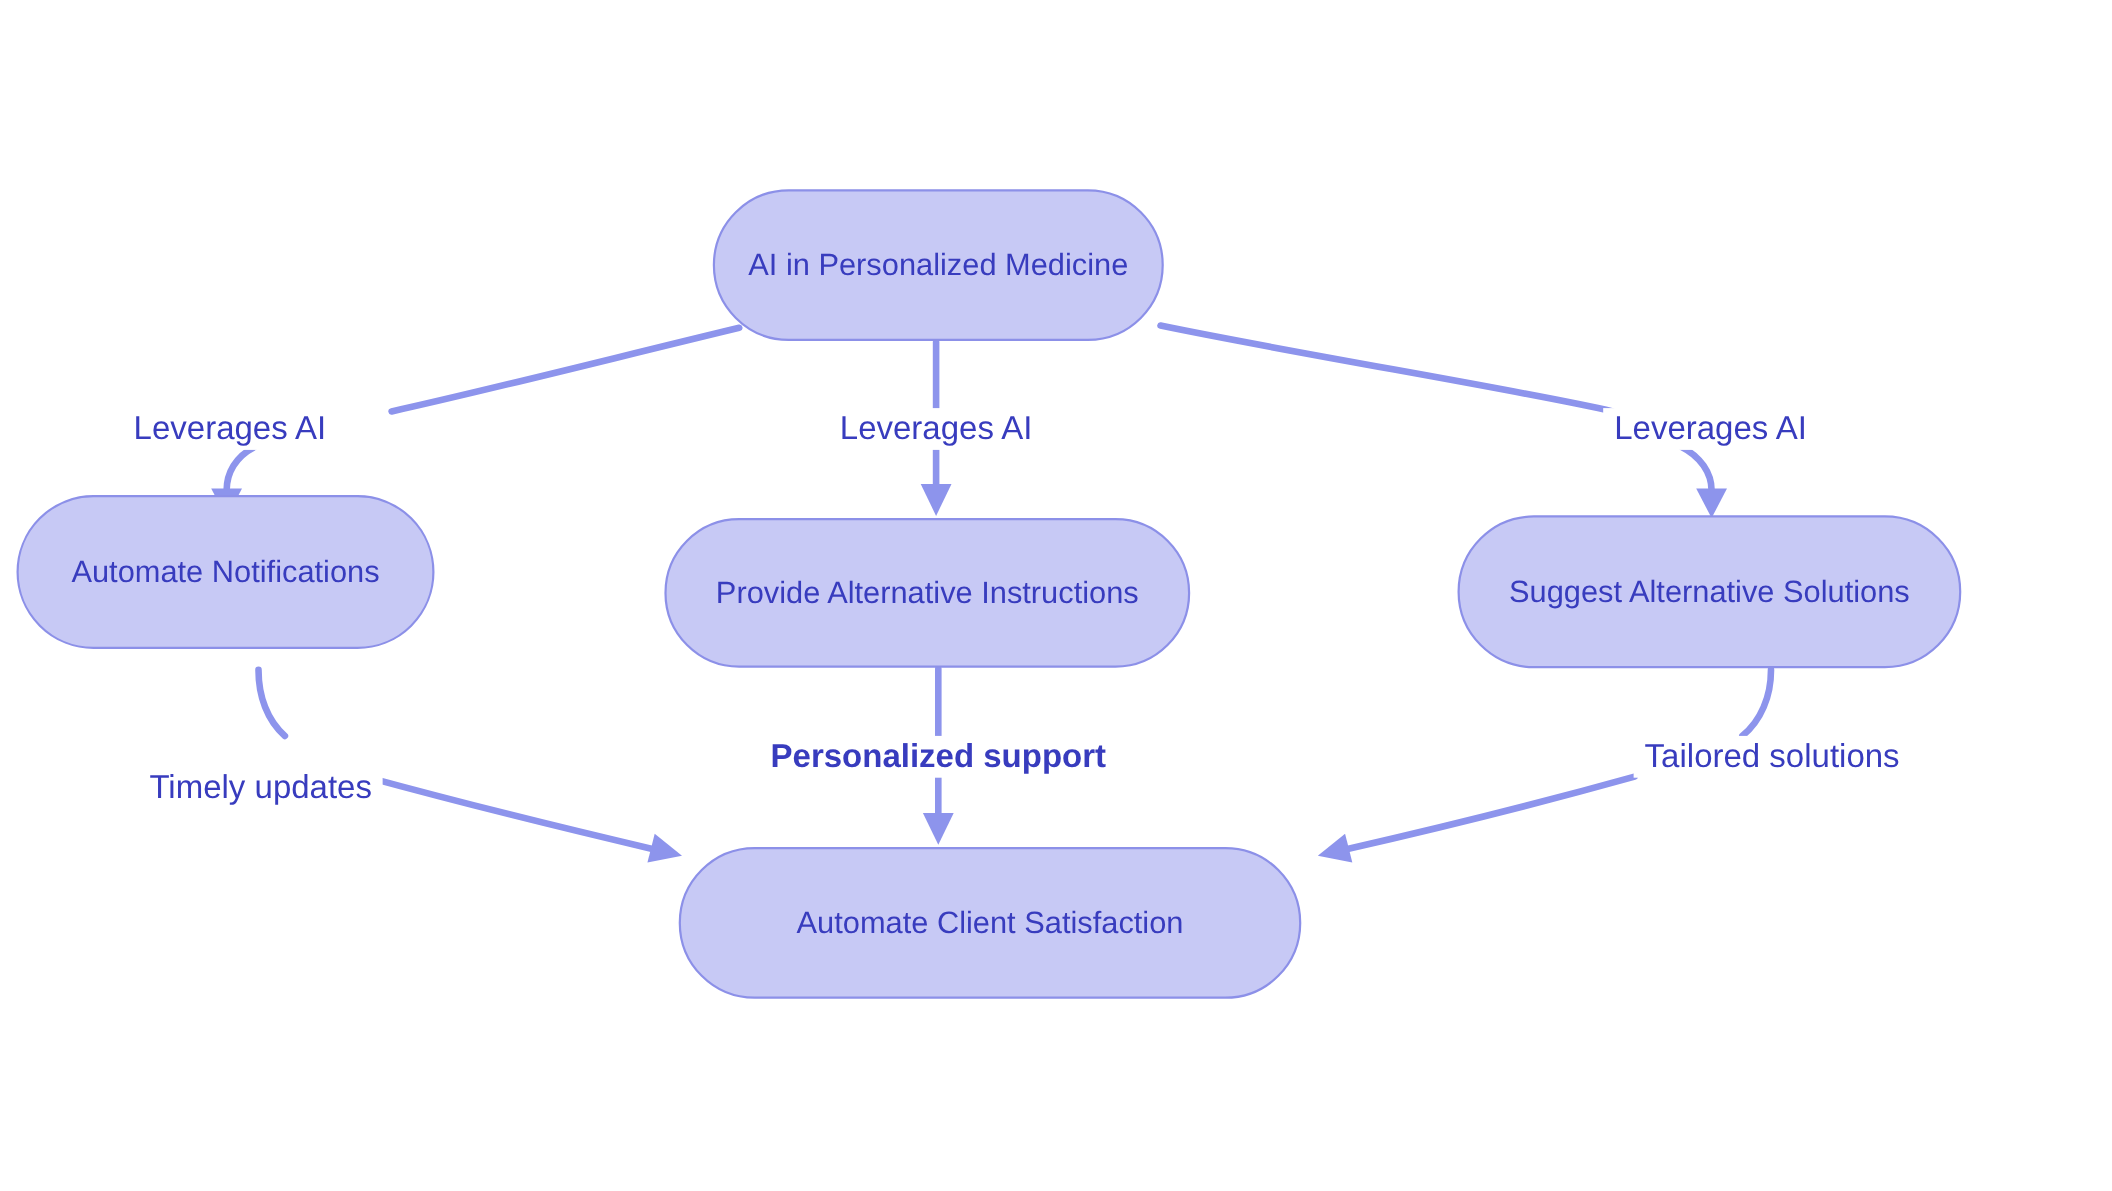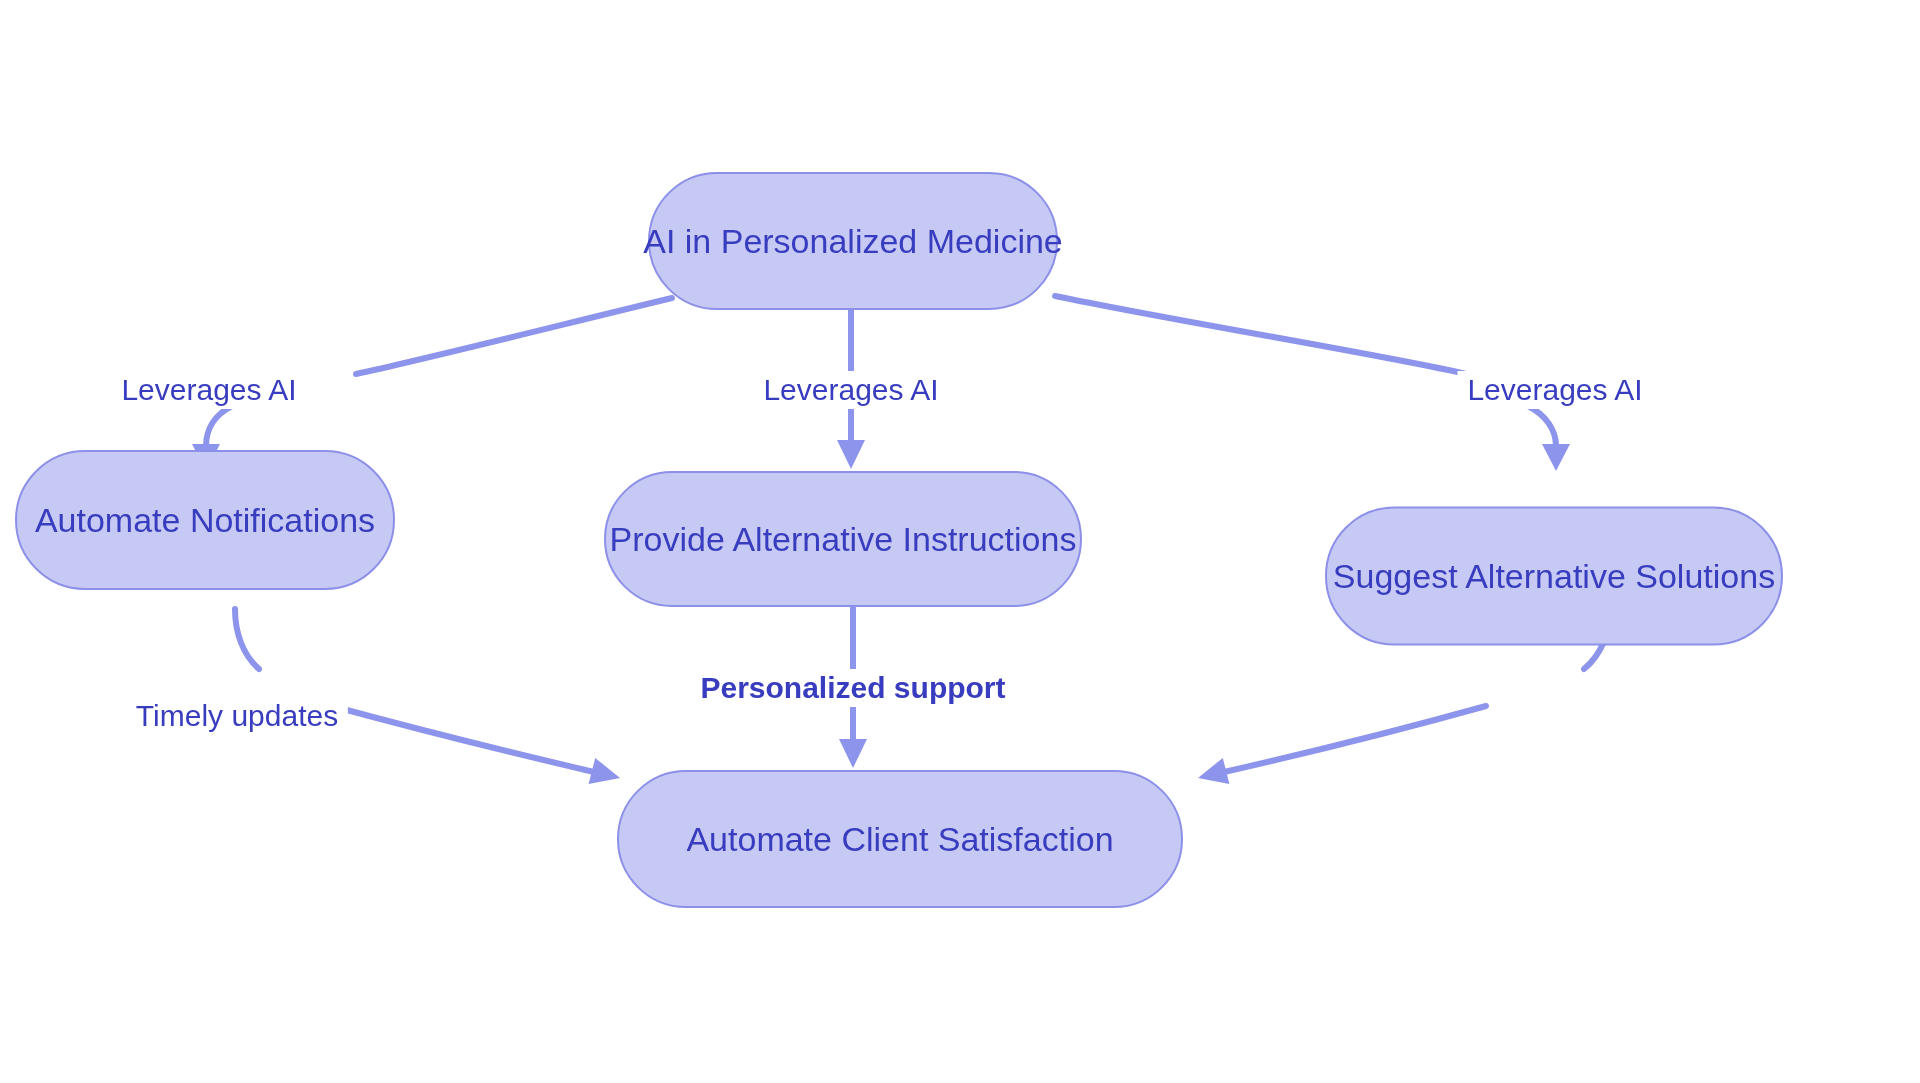--- a/index.html
+++ b/index.html
@@ -18,30 +18,30 @@
     stroke-linecap:round;
   }
   .edges polygon { fill:var(--edge-color,#8d94ec); stroke:none; }
   .node {
     position:absolute;
     transform:translate(-50%,-50%);
     display:flex; align-items:center; justify-content:center;
     background:var(--node-fill,#c7c9f5);
     border:2px solid var(--node-border,#8c90e8);
     color:var(--node-text-color,#383cbe);
-    font-size:34px;
+    font-size:28px;
     border-radius:70px;
     white-space:nowrap;
     text-align:center;
     box-sizing:border-box;
   }
   .node-root       { left:853px;  top:241px; width:410px; height:138px; }
   .node-automate   { left:205px;  top:520px; width:380px; height:140px; }
   .node-instructions { left:843px; top:539px; width:478px; height:136px; }
-  .node-suggest    { left:1554px; top:538px; width:458px; height:139px;margin-top:38px; }
+  .node-suggest    { left:1554px; top:538px; width:458px; height:139px; }
   .node-satisfaction { left:900px; top:839px; width:566px; height:138px; }
   .edge-label {
     position:absolute;
     transform:translate(-50%,-50%);
     background:var(--canvas-bg,#ffffff);
     color:var(--label-text-color,#383cbe);
     font-size:30px;
     padding:2px 10px;
     white-space:nowrap;
   }
@@ -86,14 +86,15 @@
   <div class="node node-automate">Automate Notifications</div>
   <div class="node node-instructions">Provide Alternative Instructions</div>
   <div class="node node-suggest">Suggest Alternative Solutions</div>
   <div class="node node-satisfaction">Automate Client Satisfaction</div>
 
   <div class="edge-label lbl-lev-left">Leverages AI</div>
   <div class="edge-label lbl-lev-mid">Leverages AI</div>
   <div class="edge-label lbl-lev-right">Leverages AI</div>
   <div class="edge-label lbl-timely">Timely updates</div>
   <div class="edge-label lbl-personal">Personalized support</div>
+  <div class="edge-label lbl-tailored">Tailored solutions</div>
 
 </div>
 
 </body></html>

